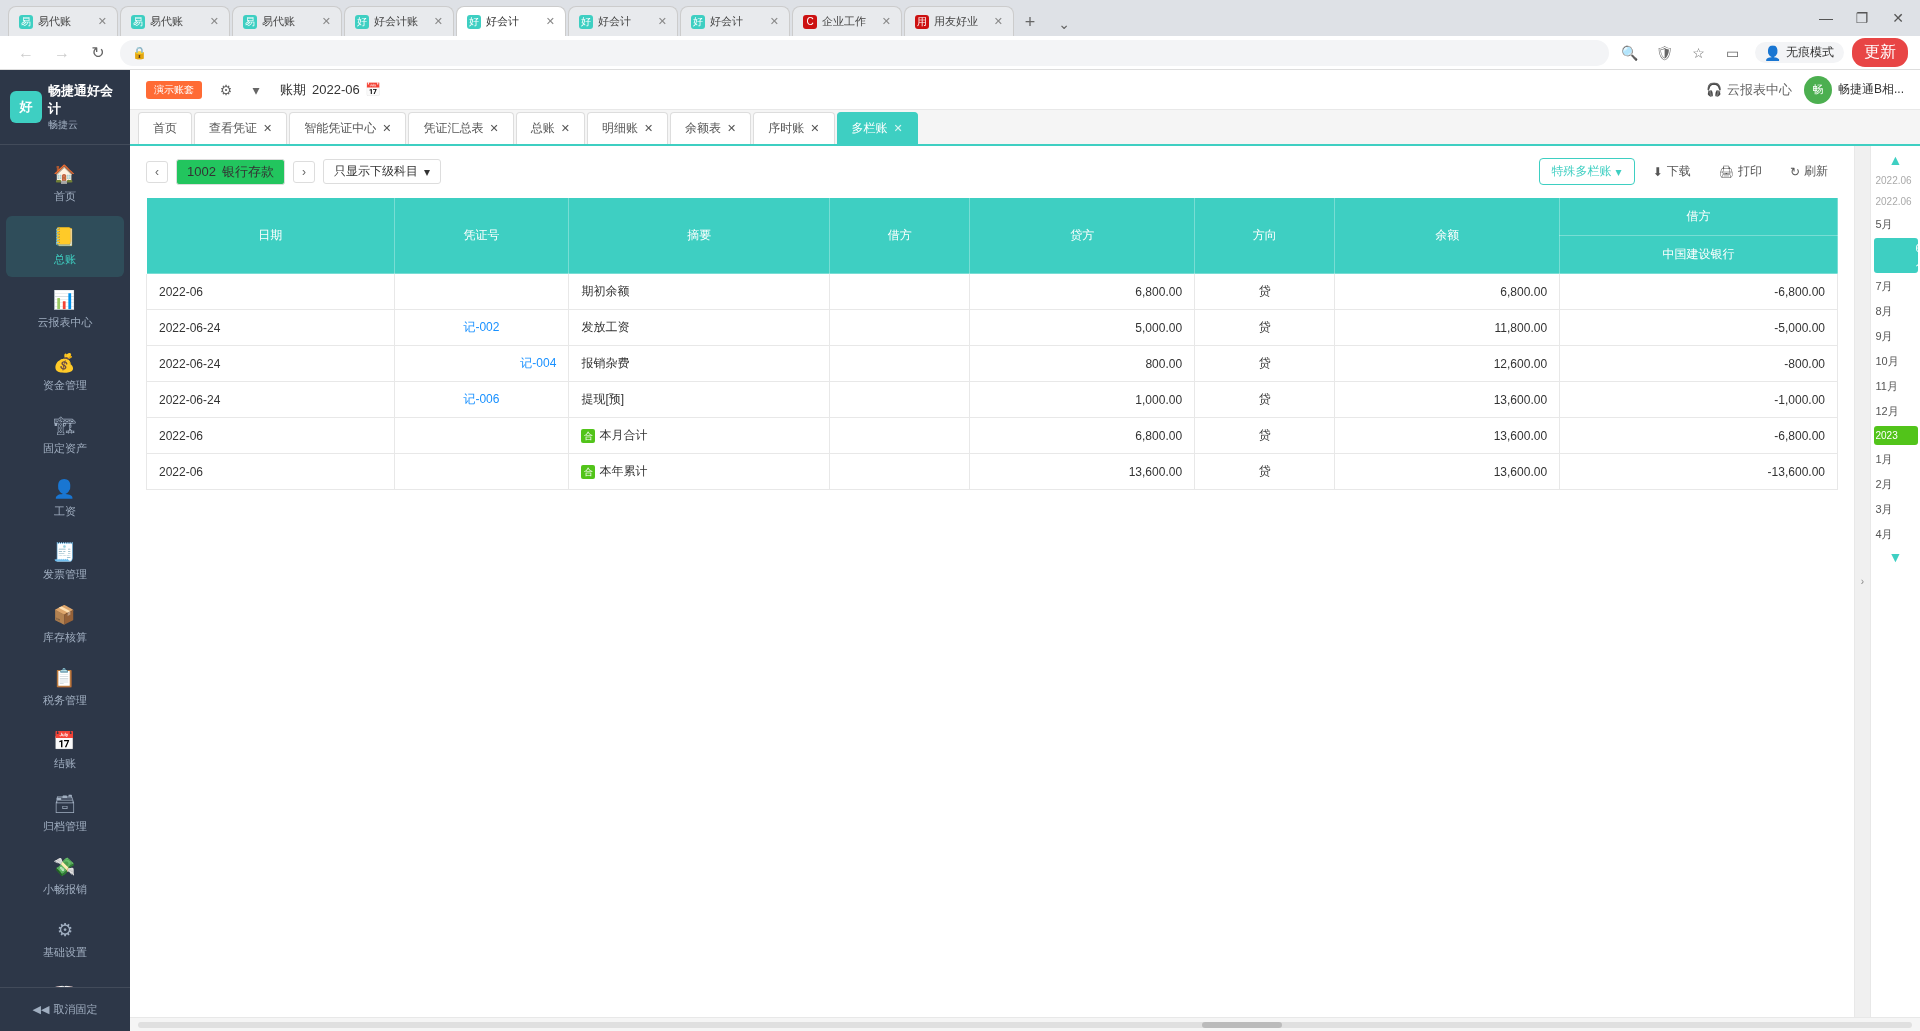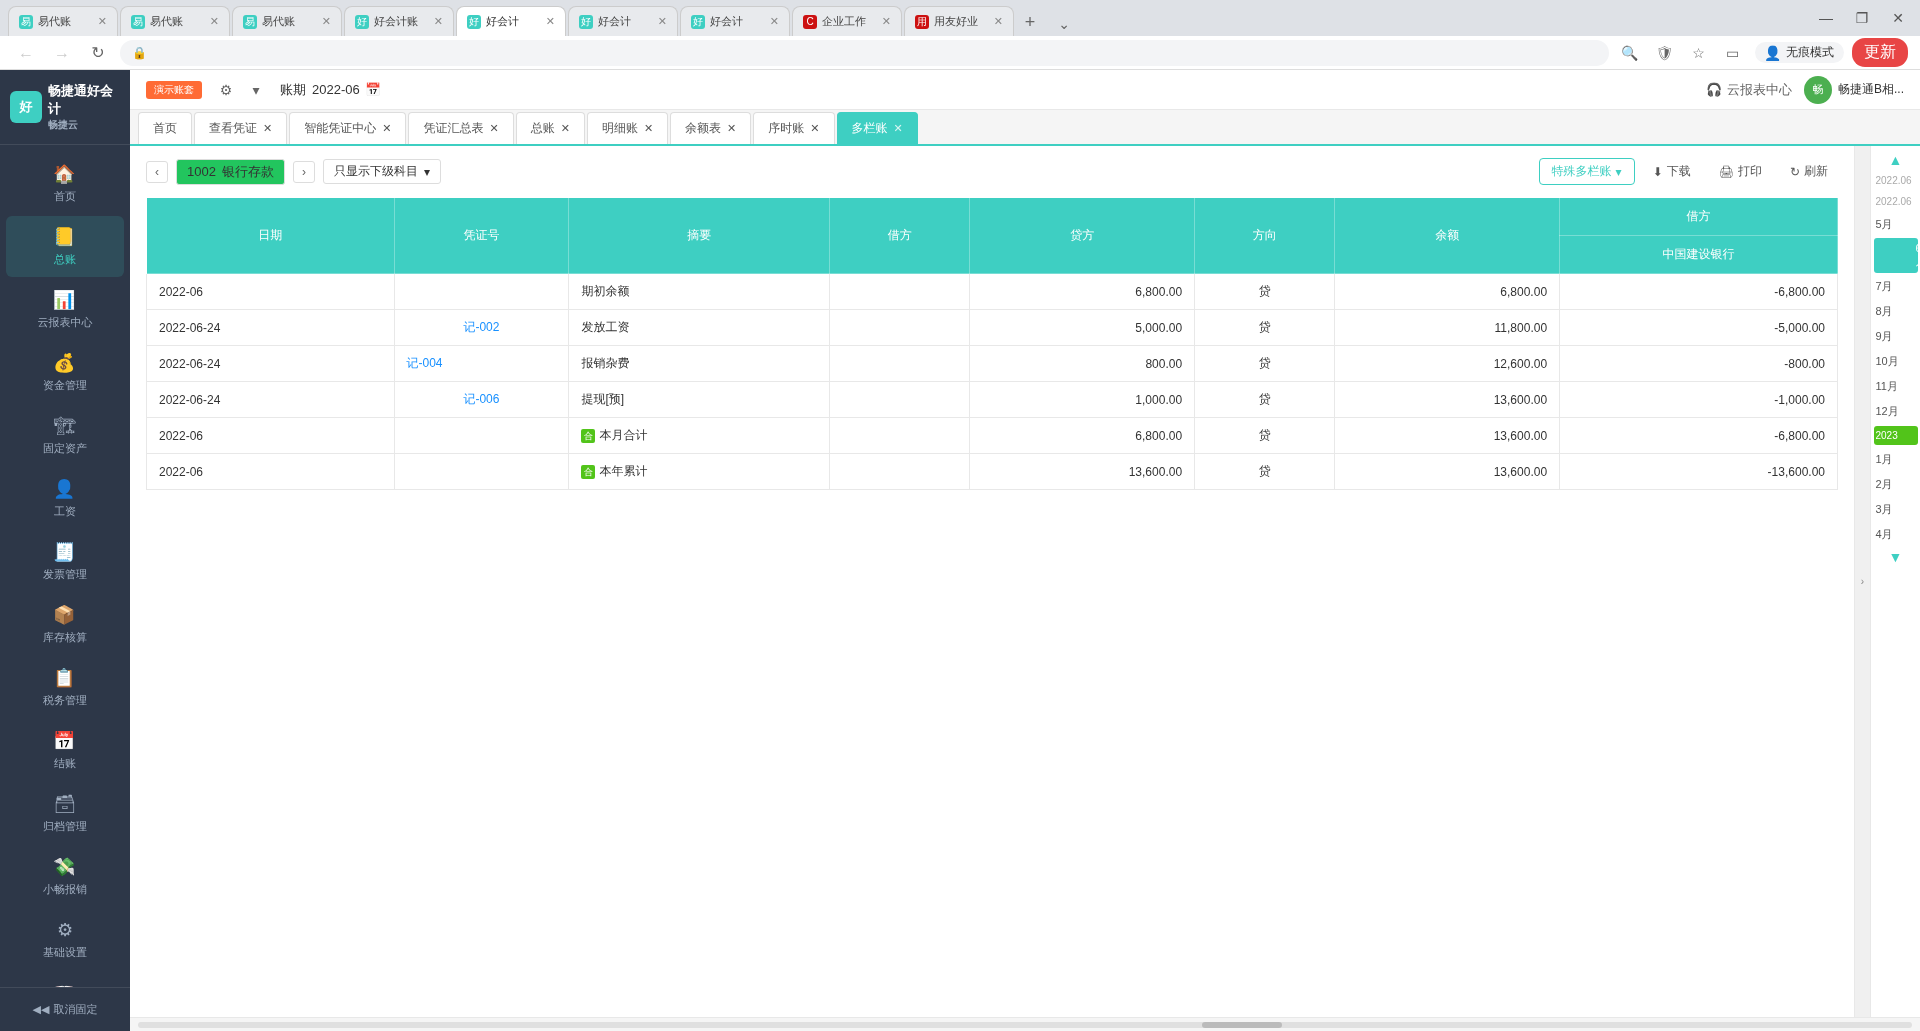--- a/index.html
+++ b/index.html
@@ -31,21 +31,21 @@
 
     
     .app-layout { display: flex; width: 100%; height: calc(1031px - 70px); }
 
     
     .sidebar { width: 130px; background: #2d3748; display: flex; flex-direction: column; height: 100%; flex-shrink: 0; }
     .sidebar-logo { padding: 12px 10px; display: flex; align-items: center; gap: 6px; border-bottom: 1px solid rgba(255,255,255,0.1); }
     .logo-icon { width: 32px; height: 32px; background: #3ecfc2; border-radius: 6px; display: flex; align-items: center; justify-content: center; color: #fff; font-weight: bold; font-size: 13px; flex-shrink: 0; }
     .logo-text { color: #fff; font-size: 12px; line-height: 1.4; }
     .logo-text .main { font-weight: bold; font-size: 13px; }
-    .logo-text .sub { font-size: 10px; color: #a0aec0; font-weight: bold; }
+    .logo-text .sub { font-size: 10px; color: #a0aec0; }
     .sidebar-nav { flex: 1; overflow-y: auto; padding: 6px 0; }
     .sidebar-nav::-webkit-scrollbar { width: 0; }
     .nav-item { display: flex; flex-direction: column; align-items: center; padding: 10px 6px; cursor: pointer; color: #a0aec0; gap: 4px; border-radius: 6px; margin: 2px 6px; }
     .nav-item.active { background: rgba(62,207,194,0.15); color: #3ecfc2; }
     .nav-item .nav-icon { font-size: 18px; }
     .nav-item .nav-label { font-size: 11px; }
     .sidebar-footer { padding: 8px 6px; border-top: 1px solid rgba(255,255,255,0.1); }
     .unpin-btn { display: flex; align-items: center; justify-content: center; gap: 4px; color: #a0aec0; font-size: 11px; cursor: pointer; padding: 6px; }
 
     
@@ -396,21 +396,21 @@
                 <td style="text-align: center;"><a href="#" class="voucher-link">记-002</a></td>
                 <td>发放工资</td>
                 <td class="num"></td>
                 <td class="num">5,000.00</td>
                 <td class="center">贷</td>
                 <td class="num">11,800.00</td>
                 <td class="num">-5,000.00</td>
               </tr>
               <tr>
                 <td>2022-06-24</td>
-                <td style="text-align: left;"><a href="#" class="voucher-link">记-004</a></td>
+                <td style="text-align: right;"><a href="#" class="voucher-link">记-004</a></td>
                 <td>报销杂费</td>
                 <td class="num"></td>
                 <td class="num">800.00</td>
                 <td class="center">贷</td>
                 <td class="num">12,600.00</td>
                 <td class="num">-800.00</td>
               </tr>
               <tr>
                 <td>2022-06-24</td>
                 <td style="text-align: center;"><a href="#" class="voucher-link">记-006</a></td>

